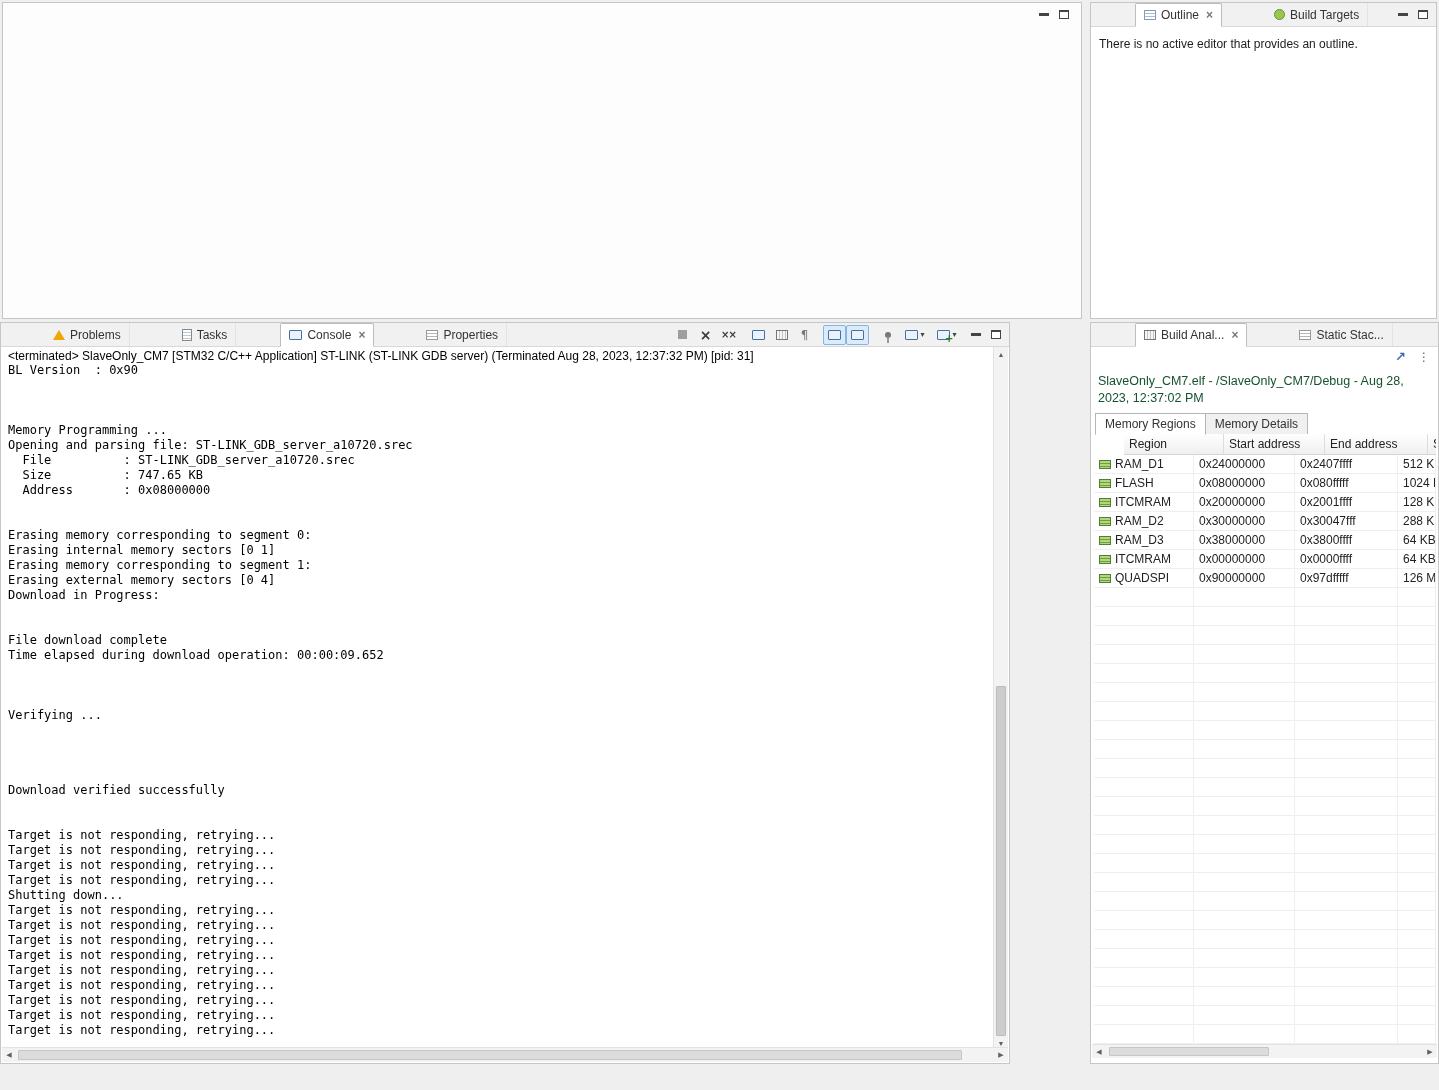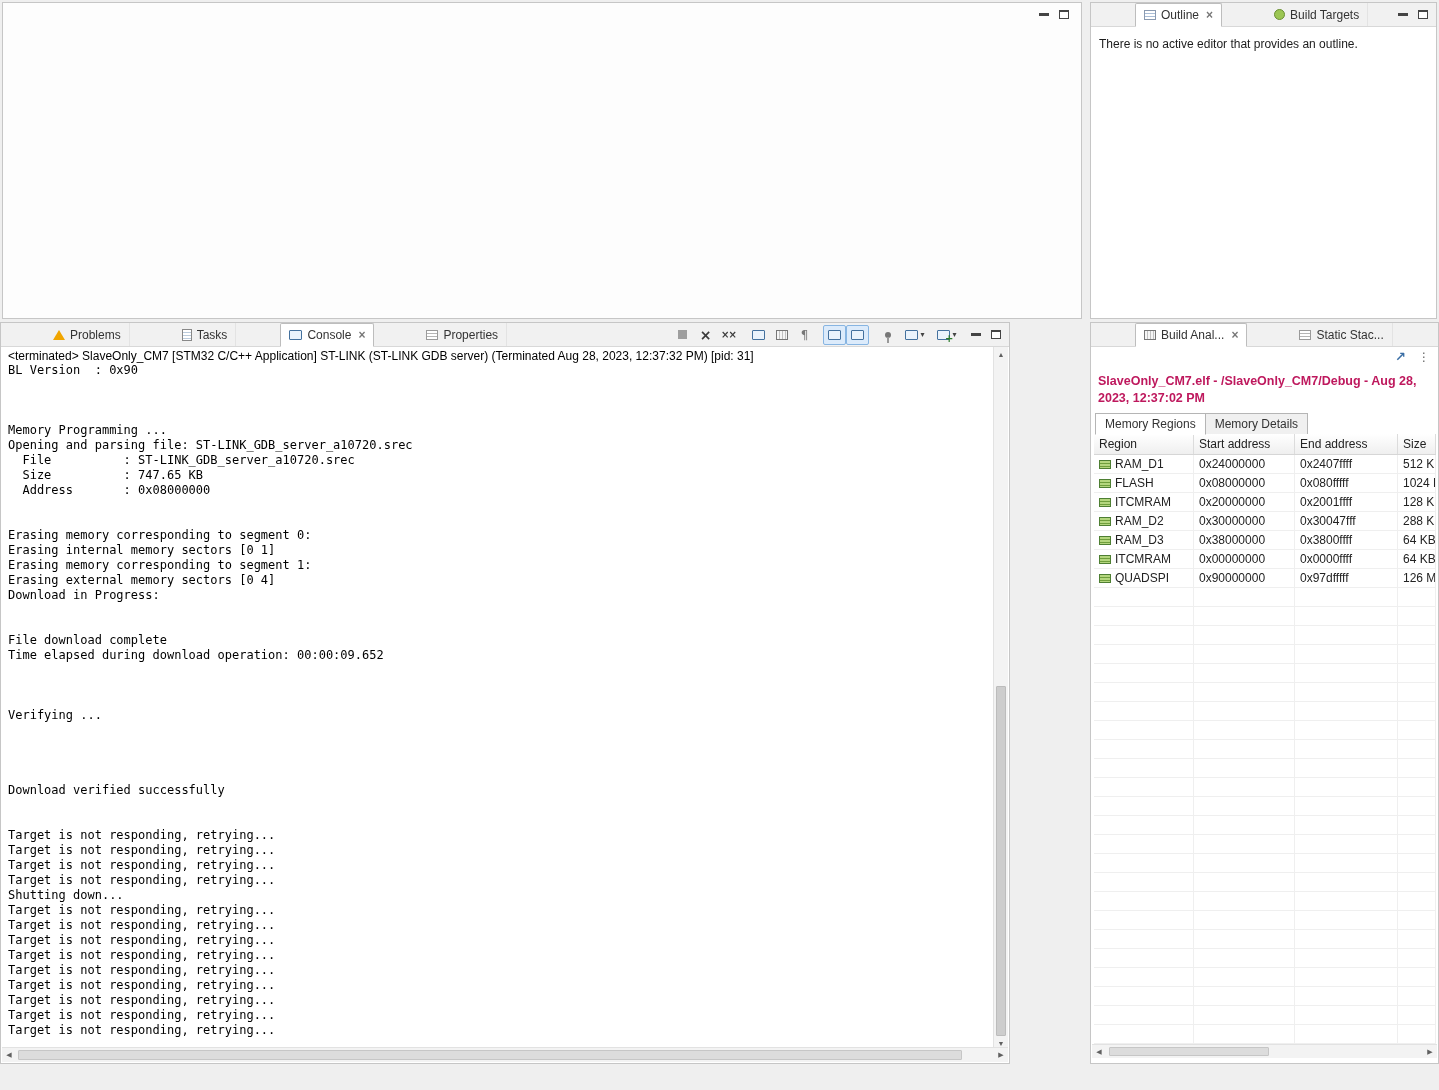--- a/index.html
+++ b/index.html
@@ -98,28 +98,28 @@
   .hscroll .sb-arrow.left { left:0; }
   .hscroll .sb-arrow.right { right:0; }
   .hthumb { position:absolute; top:2px; bottom:2px; background:#dcdcdc; border:1px solid #c6c6c6; border-radius:1px; }
   .console-hthumb { left:16px; right:46px; }
 
   
   .ba-panel { left:1090px; top:322px; width:349px; height:742px;padding-left:30px; }
   .ba-toolbar { position:absolute; top:27px; right:8px; display:flex; gap:12px; align-items:center; }
   .ba-title {
     position:absolute; left:7px; top:50px; width:336px;
-    color:#be185d; font-weight:bold; font-size:12.5px; line-height:17px;
+    color:#14532d; font-weight:normal; font-size:12.5px; line-height:17px;
   }
   .mini-tabs { position:absolute; left:4px; top:90px; display:flex; }
   .mini-tab { padding:3px 9px; border:1px solid #b5b5b5; background:#f0f0f0; color:#333; }
   .mini-tab.active { background:#fff; border-bottom-color:#fff; position:relative; z-index:2; }
   .mini-tab + .mini-tab { margin-left:-1px; }
   .ba-table { position:absolute; left:3px; top:111px; right:2px; height:611px; background:#fff; overflow:hidden; }
-  .ba-header { display:flex; height:21px; background:linear-gradient(#ffffff,#efefef); border-bottom:1px solid #d6d6d6; }
+  .ba-header { display:flex; height:21px; background:linear-gradient(#ffffff,#efefef); border-bottom:1px solid #d6d6d6;margin-left:30px; }
   .ba-hcell { padding:3px 5px; border-right:1px solid #dcdcdc; color:#222; white-space:nowrap; overflow:hidden; }
   .ba-row { display:flex; height:19px; border-bottom:1px solid #efefef;justify-content:center; }
   .ba-cell { padding:2px 5px; border-right:1px solid #efefef; white-space:nowrap; overflow:hidden; display:flex; align-items:center; }
   .c0 { width:100px; flex:0 0 100px; }
   .c1 { width:101px; flex:0 0 101px; }
   .c2 { width:103px; flex:0 0 103px; }
   .c3 { flex:1; min-width:0; }
   .ba-hscroll { position:absolute; left:1px; right:1px; bottom:5px; height:14px; background:#f3f3f3; border-top:1px solid #e2e2e2; }
   .ba-hscroll .sb-arrow { position:absolute; top:0; bottom:0; width:14px; display:flex; align-items:center; justify-content:center; font-size:7px; color:#606060; }
   .ba-hscroll .sb-arrow.left { left:0; }

